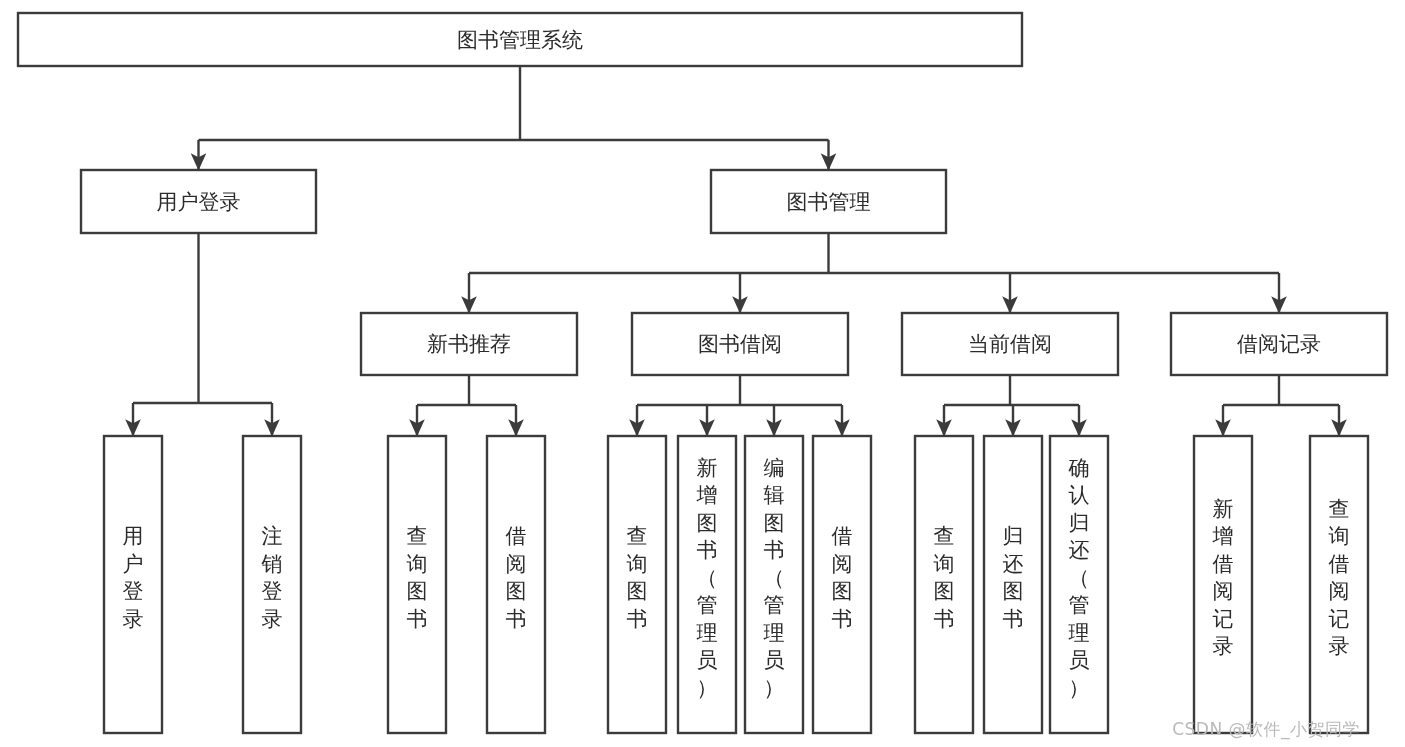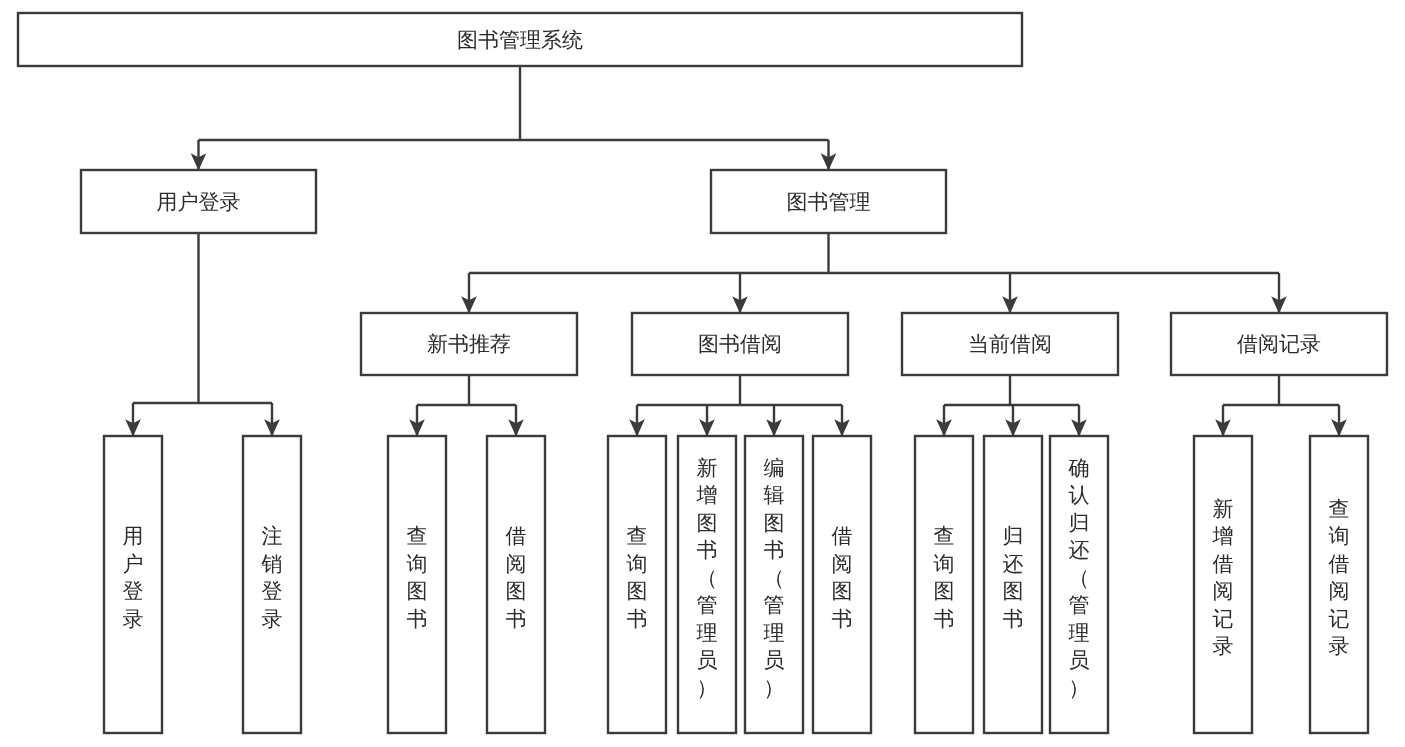--- a/index.html
+++ b/index.html
@@ -187,13 +187,14 @@
         <g>
           <rect x="1194" y="436" width="58" height="297" class="node-box"></rect>
           <text x="1223" class="node-label-vertical"><tspan x="1223" y="515.75">新</tspan><tspan x="1223" y="543.25">增</tspan><tspan x="1223" y="570.75">借</tspan><tspan x="1223" y="598.25">阅</tspan><tspan x="1223" y="625.75">记</tspan><tspan x="1223" y="653.25">录</tspan></text>
         </g>
         <g>
           <rect x="1310" y="436" width="58" height="297" class="node-box"></rect>
           <text x="1339" class="node-label-vertical"><tspan x="1339" y="515.75">查</tspan><tspan x="1339" y="543.25">询</tspan><tspan x="1339" y="570.75">借</tspan><tspan x="1339" y="598.25">阅</tspan><tspan x="1339" y="625.75">记</tspan><tspan x="1339" y="653.25">录</tspan></text>
         </g>
       </g>
   </svg>
+  <div class="watermark">CSDN @软件_小贺同学</div>
 </div>
 
 </body></html>

